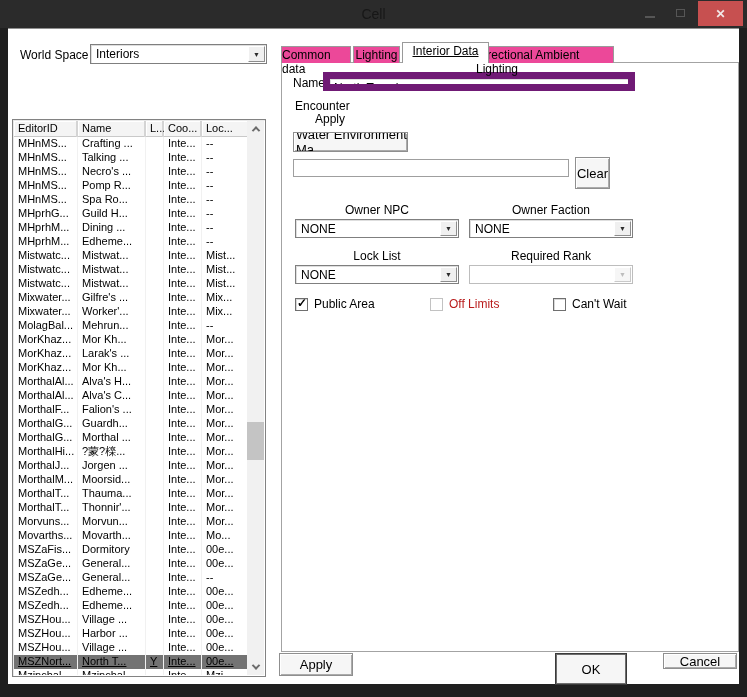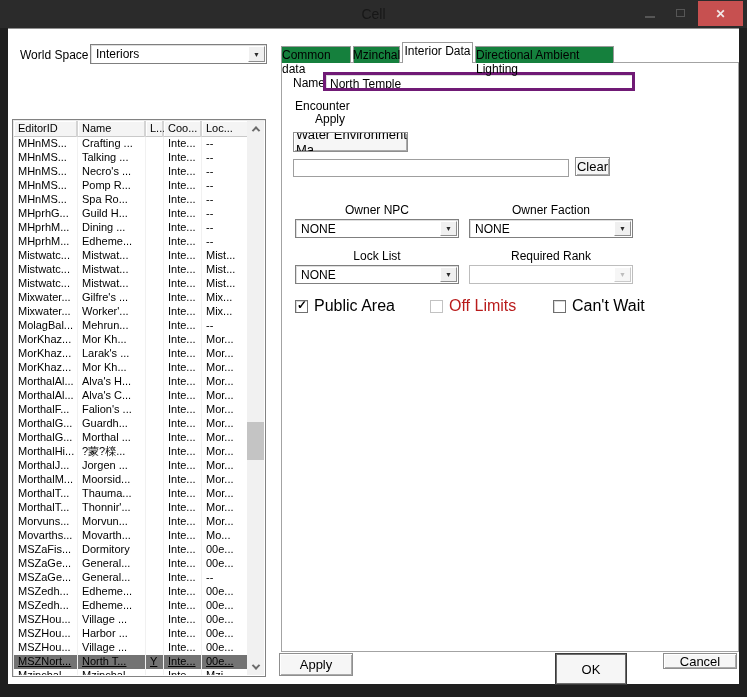--- a/index.html
+++ b/index.html
@@ -26,43 +26,43 @@
            box-shadow:inset 1px 1px 0 #dedede; }
   .combo .val { position:absolute; left:5px; top:2px; font-size:12px; color:#000; white-space:nowrap; }
   .combo .arrowbtn { position:absolute; right:1px; top:1px; bottom:1px; width:17px;
            background:#f0f0f0; border:1px solid #fff; border-right-color:#8d8d8d;
            border-bottom-color:#8d8d8d; display:flex; align-items:center; justify-content:center; }
   .combo .arrowbtn::after { content:"▼"; font-size:7px; color:#2c2c2c; }
   .combo.disabled { border-color:#bdbdbd; box-shadow:none; }
   .combo.disabled .arrowbtn { background:#f6f6f6; border-color:#fff #c9c9c9 #c9c9c9 #fff; }
   .combo.disabled .arrowbtn::after { color:#bdbdbd; }
   
-  .tinput { position:absolute; background:#fff; border:3px solid #701a75;
+  .tinput { position:absolute; background:#fff; border:7px solid #701a75;
             box-shadow:inset 1px 1px 0 #dedede; font-size:12px; padding:2px 4px 0 4px;
             color:#000; white-space:nowrap; overflow:hidden; }
   .tinput.disabled { border:1px solid #9f9f9f; box-shadow:none; }
   
   .btn { position:absolute; background:#f6f6f6; border:1px solid #8f8f8f;
          box-shadow:inset 1px 1px 0 #ffffff, inset -1px -1px 0 #ababab;
          font-size:13px; color:#000; display:flex; align-items:center; justify-content:center;
          font-family:"Liberation Sans", sans-serif; }
   .btn.default { border:1px solid #3a3a3a; box-shadow:inset 0 0 0 1px #6e6e6e, inset 1px 1px 0 #ffffff; }
   
   .checkrow { position:absolute; display:flex; align-items:center; }
   .checkbox { width:13px; height:13px; background:#fff; border:1px solid #6f6f6f;
               box-shadow:inset 1px 1px 0 #d8d8d8; position:relative; }
   .checkbox.checked::after { content:"✓"; position:absolute; left:1px; top:-3px;
               font-size:12px; font-weight:bold; color:#000; }
-  .checkrow .clabel { font-size:16px; margin-left:6px; color:#000; }
+  .checkrow .clabel { font-size:12px; margin-left:6px; color:#000; }
   .checkrow.disabled .checkbox { border-color:#c2c2c2; box-shadow:none; }
   .checkrow.disabled .clabel { color:#b91c1c; }
   
   .tabpanel { position:absolute; left:273px; top:33px; width:458px; height:590px;
               border:1px solid #a3a3a3; background:#fff; }
-  .tab { position:absolute; height:17px; top:17px; background:#15803d;
+  .tab { position:absolute; height:17px; top:17px; background:#ec4899;
          border:1px solid #9a9a9a; border-bottom:none; font-size:12px; color:#000;
          display:flex; align-items:flex-start; justify-content:center; padding-top:1px; z-index:2; }
   .tab.active { top:13px; height:21px; z-index:3; background:#fff; }
   
   .listview { position:absolute; left:4px; top:90px; width:254px; height:558px;
               border:1px solid #828282; box-shadow:inset 1px 1px 0 #e9e9e9; background:#fff; }
   .lheader { position:absolute; left:1px; top:1px; right:18px; height:16px; display:flex; }
   .hcell { background:#f4f4f4; box-shadow:inset -2px 0 0 #d4d4d4, inset 0 -1px 0 #c9c9c9, inset 1px 1px 0 #ffffff;
            font-size:11px; padding:1px 0 0 4px; color:#000; overflow:hidden; white-space:nowrap; flex:none; }
   .lrows { position:absolute; left:1px; top:17px; right:18px; bottom:1px; overflow:hidden; }
@@ -395,36 +395,36 @@
         </div>
         <div class="sthumb"></div>
         <div class="sbtn down">
           <span class="chev down"></span>
         </div>
       </div>
     </div>
 
     <div class="tabpanel"></div>
     <div class="tab" style="left:273px; width:70px;">Common data</div>
-    <div class="tab" style="left:345px; width:47px;">Mzinchal</div>
-    <div class="tab active" style="left:394px; width:71px;">Interior Data</div>
+    <div class="tab" style="left:345px; width:47px;">Lighting</div>
+    <div class="tab active" style="left:394px; width:87px;text-decoration:underline;">Interior Data</div>
     <div class="tab" style="left:467px; width:139px;">Directional Ambient Lighting</div>
 
     <div class="lbl" style="left:285px; top:47px;">Name</div>
     <div class="tinput" style="left:315px; top:43px; width:312px; height:19px;">North Temple</div>
 
     <div class="lbl" style="left:287px; top:71px; width:50px; text-align:right; line-height:13px;">
       <span>Encounter</span><br>
       <span>Apply</span>
     </div>
 
     <div class="btn" style="left:285px; top:103px; width:115px; height:20px; justify-content:flex-start; padding-left:2px; overflow:hidden;">Water Environment Ma</div>
 
     <div class="tinput disabled" style="left:285px; top:130px; width:276px; height:18px;"></div>
-    <div class="btn" style="left:567px; top:128px; width:35px; height:19px;">Clear</div>
+    <div class="btn" style="left:567px; top:128px; width:35px; height:32px;">Clear</div>
 
     <div class="lbl" style="left:287px; top:174px; width:164px; text-align:center;">Owner NPC</div>
     <div class="lbl" style="left:461px; top:174px; width:164px; text-align:center;">Owner Faction</div>
 
     <div class="combo" style="left:287px; top:190px; width:164px; height:19px;">
       <span class="val">NONE</span>
       <span class="arrowbtn"></span>
     </div>
     <div class="combo" style="left:461px; top:190px; width:164px; height:19px;">
       <span class="val">NONE</span>

